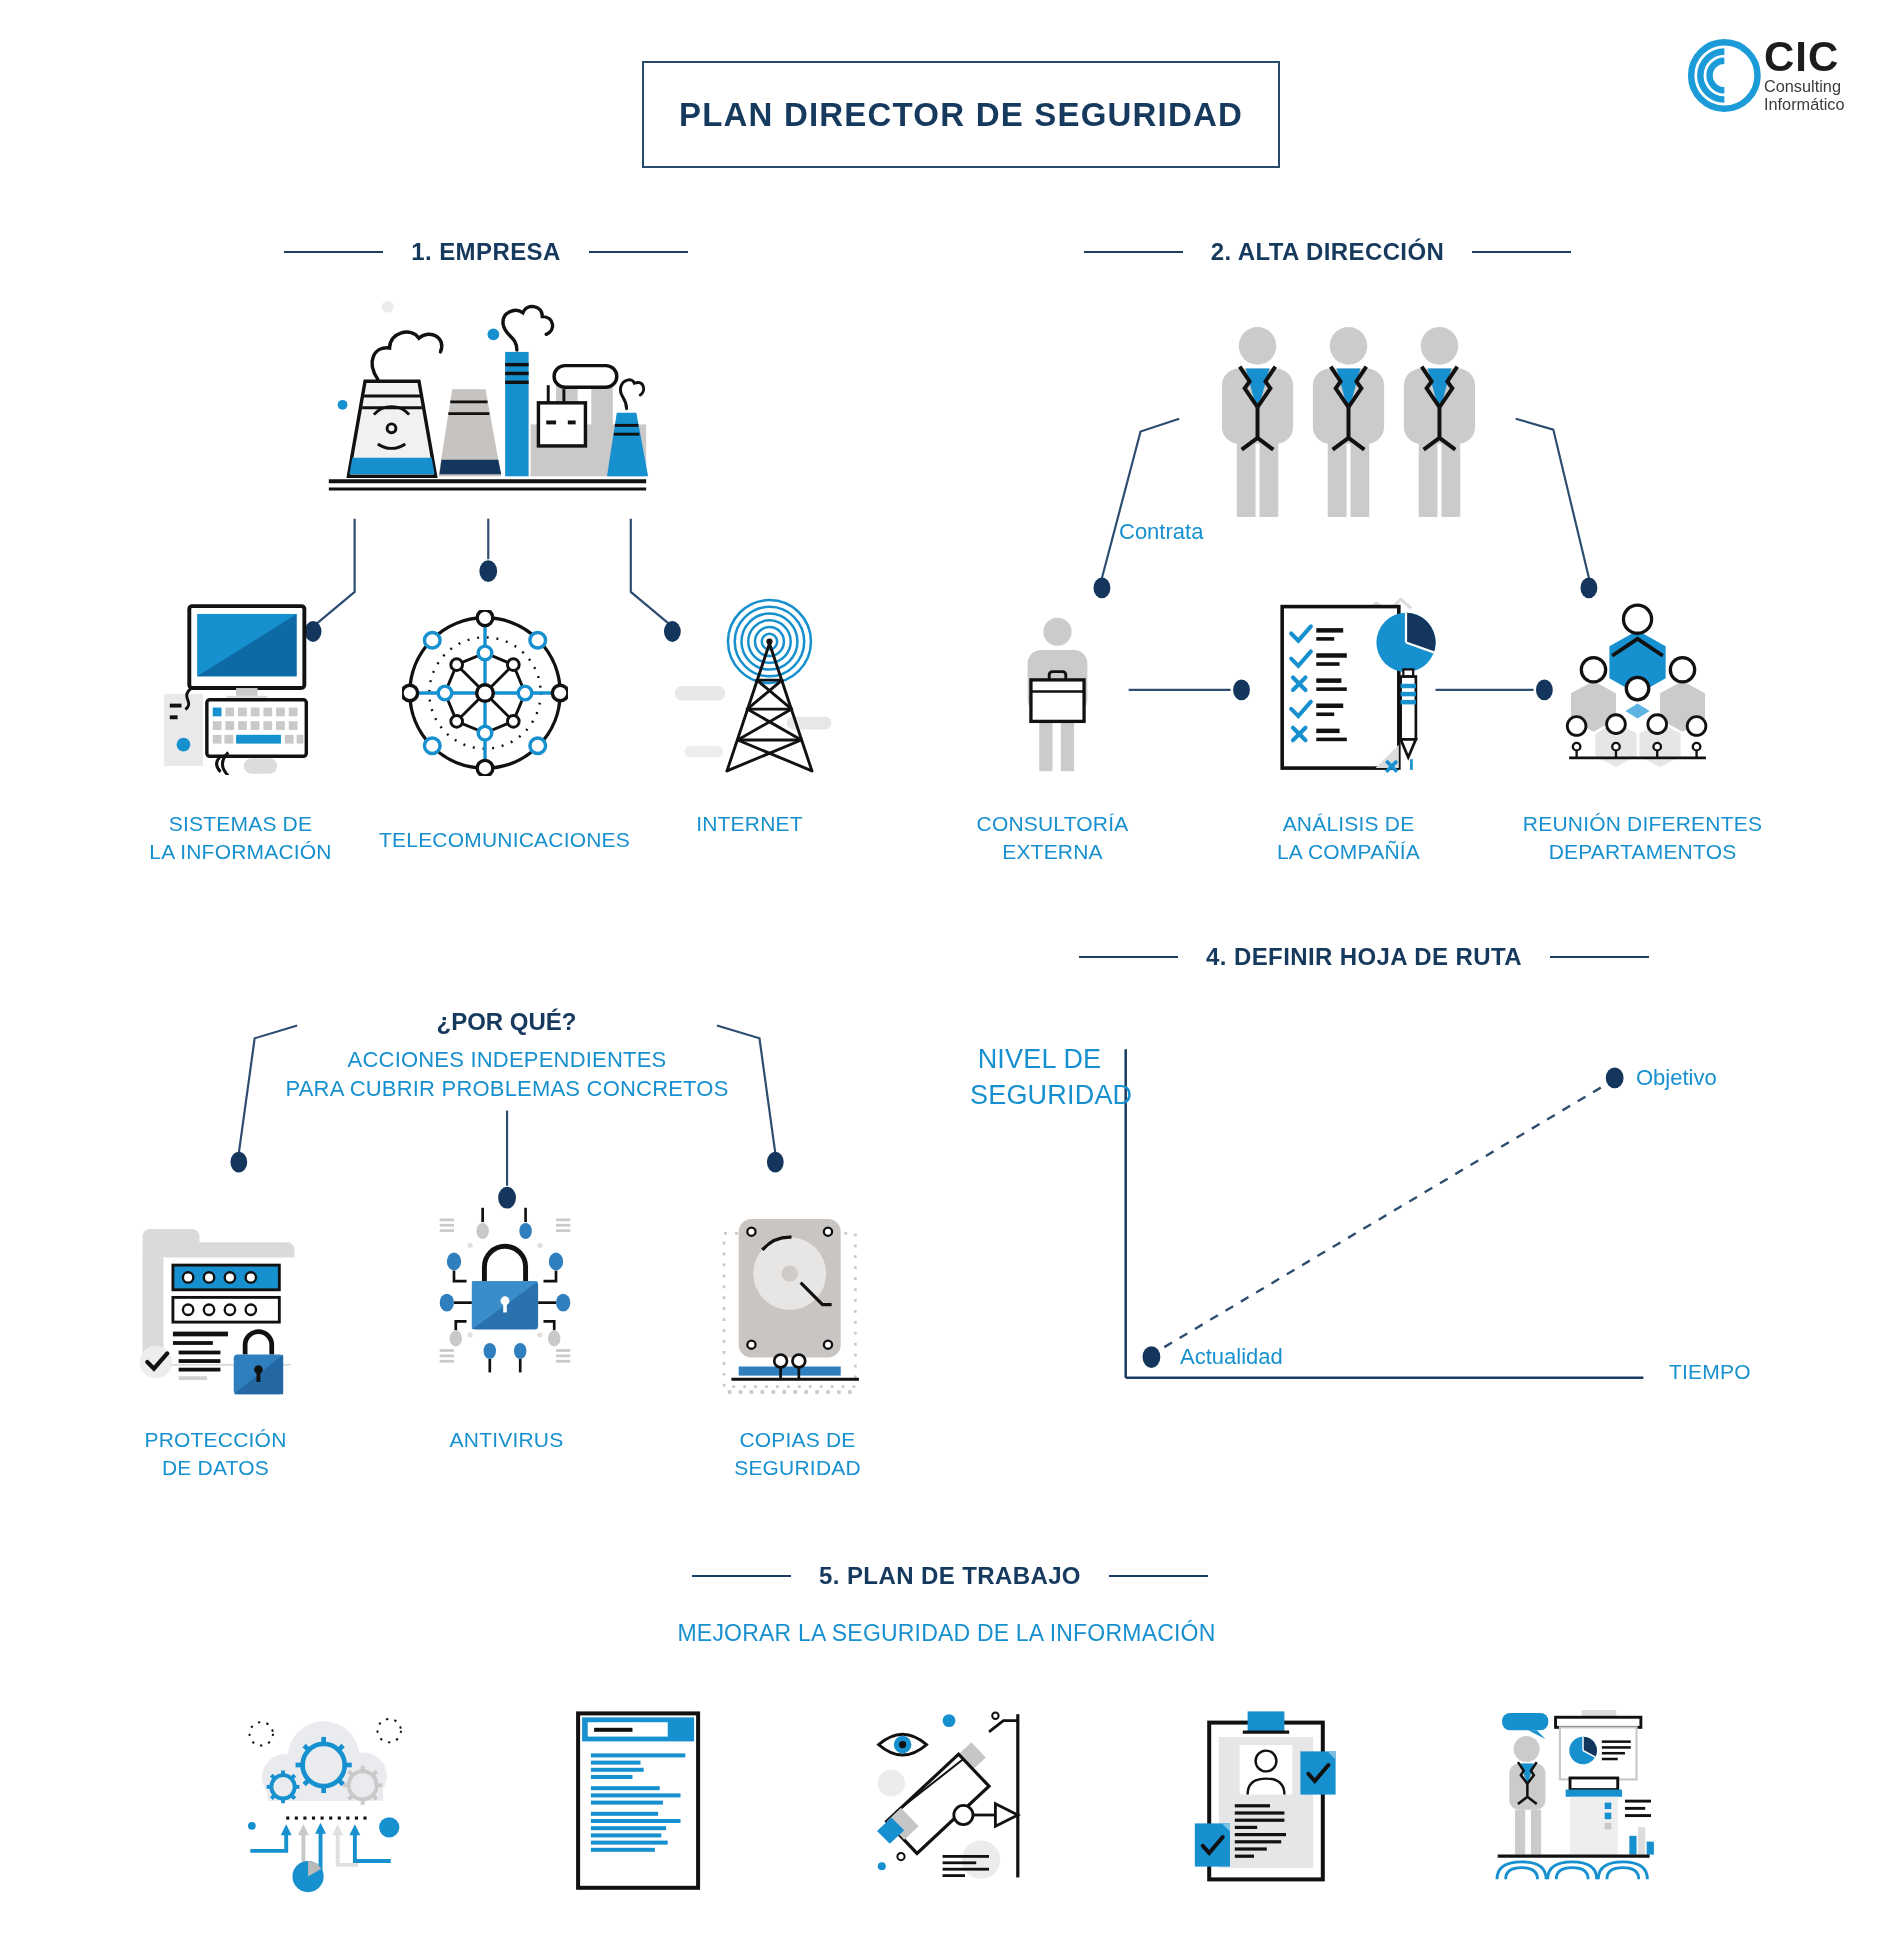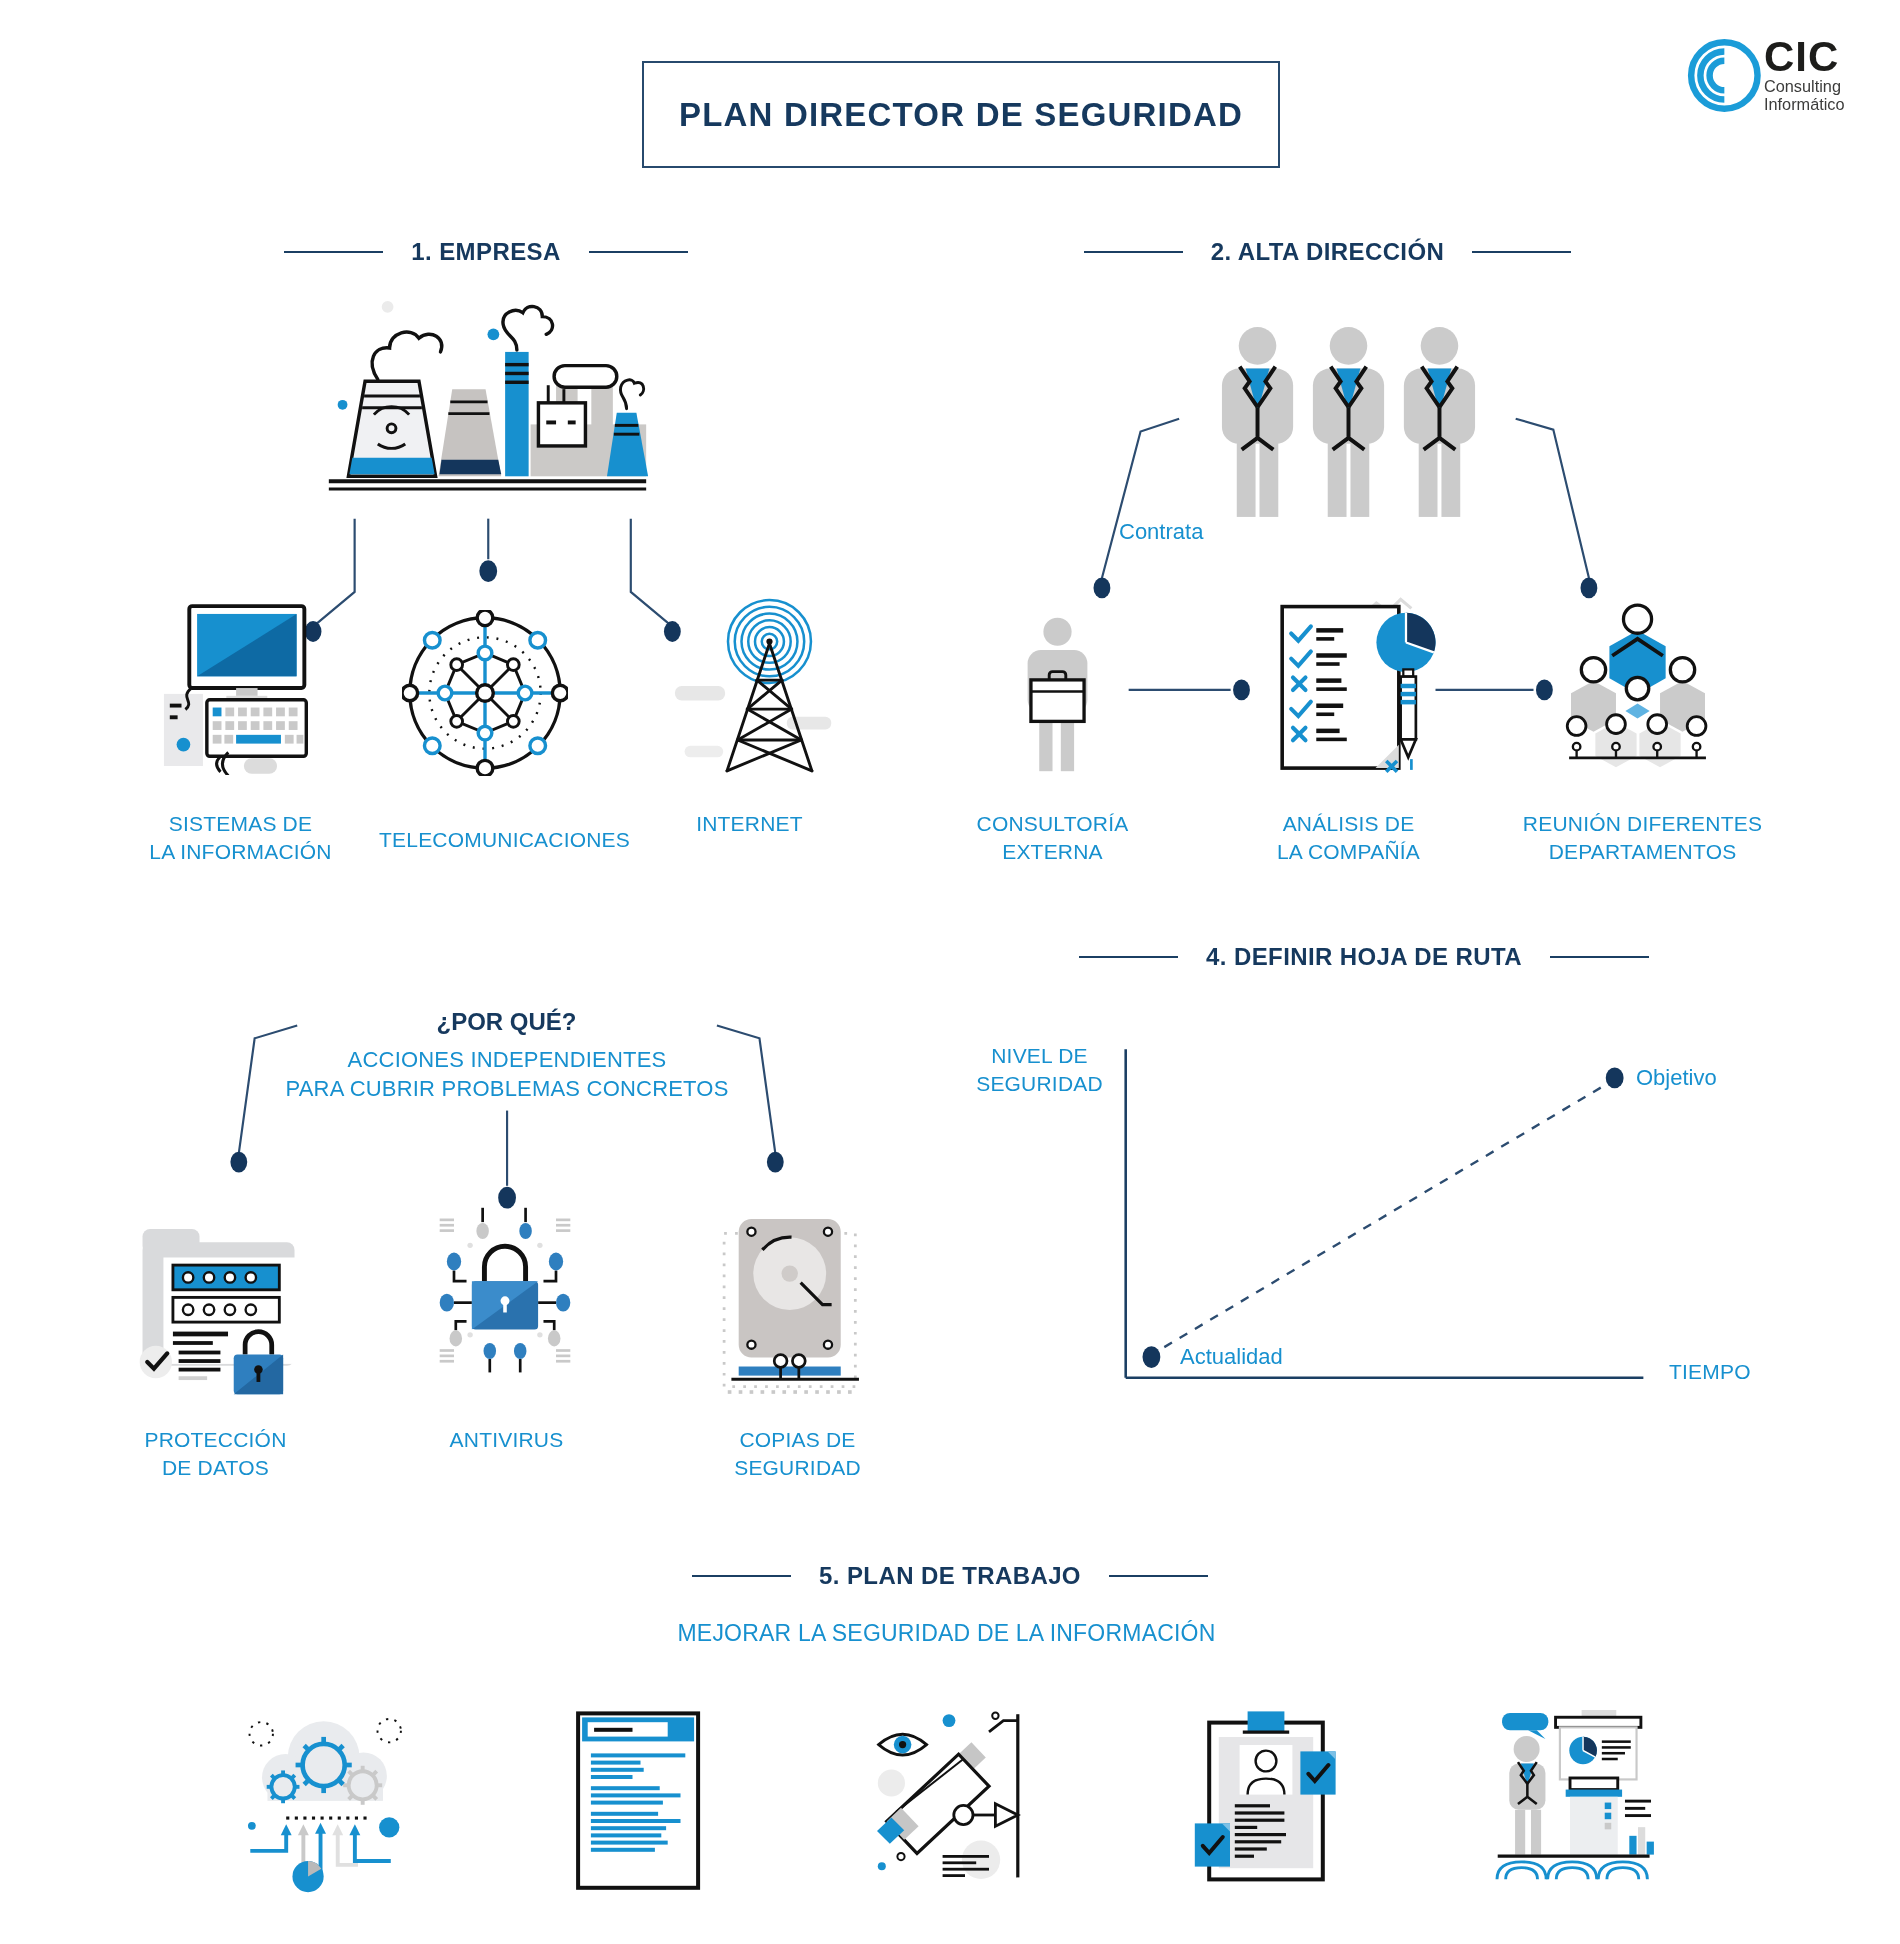--- a/index.html
+++ b/index.html
@@ -467,21 +467,21 @@
         <rect x="146" y="204" width="4" height="4"></rect>
     </g>
   </svg>
 
   <div class="lbl" style="left:67px;top:1426px;width:297px">PROTECCIÓN
 DE DATOS</div>
   <div class="lbl" style="left:358px;top:1426px;width:297px">ANTIVIRUS</div>
   <div class="lbl" style="left:649px;top:1426px;width:297px">COPIAS DE
 SEGURIDAD</div>
 
-  <div class="lbl" style="left:970px;top:1042px;width:139px;font-size:21px">NIVEL DE
+  <div class="lbl" style="left:970px;top:1042px;width:139px;font-size:27px">NIVEL DE
 SEGURIDAD</div>
   <div class="lbl" style="left:1669px;top:1358px;width:119px;text-align:left;font-size:21px">TIEMPO</div>
   <div class="blue-note" style="left:1180px;top:1344px">Actualidad</div>
   <div class="blue-note" style="left:1636px;top:1065px">Objetivo</div>
 
   <div class="lbl" style="left:600px;top:1618px;width:693px;font-size:23px">MEJORAR LA SEGURIDAD DE LA INFORMACIÓN</div>
 
   <svg class="abs" style="left:236px;top:1701px" width="180" height="199" viewBox="0 0 230 255">
     <circle cx="32" cy="42" r="15" fill="none" stroke="#111" stroke-width="2.5" stroke-dasharray="3 8"></circle>
     <circle cx="196" cy="38" r="15" fill="none" stroke="#111" stroke-width="2.5" stroke-dasharray="3 8"></circle>

